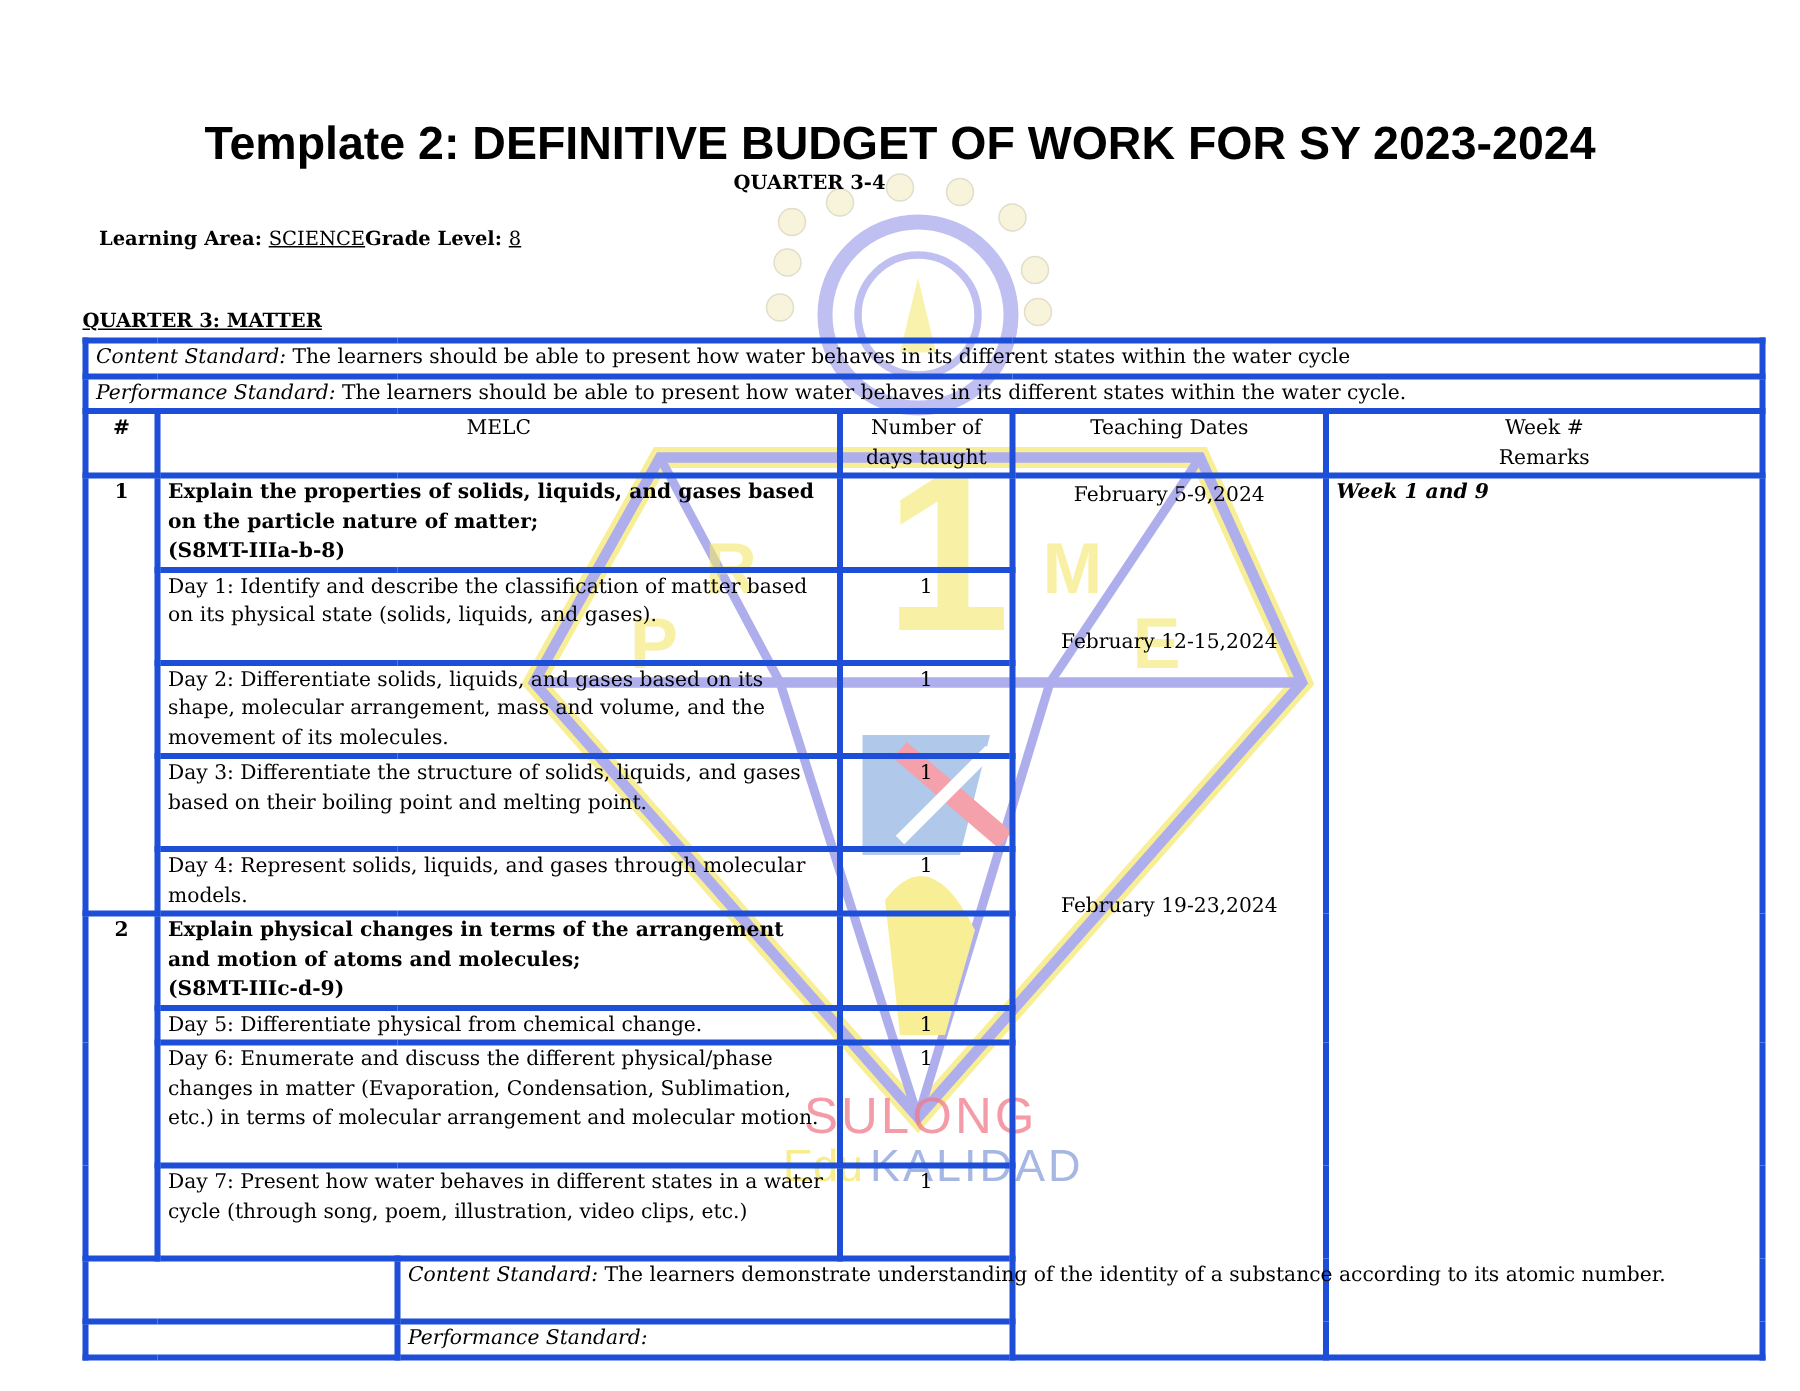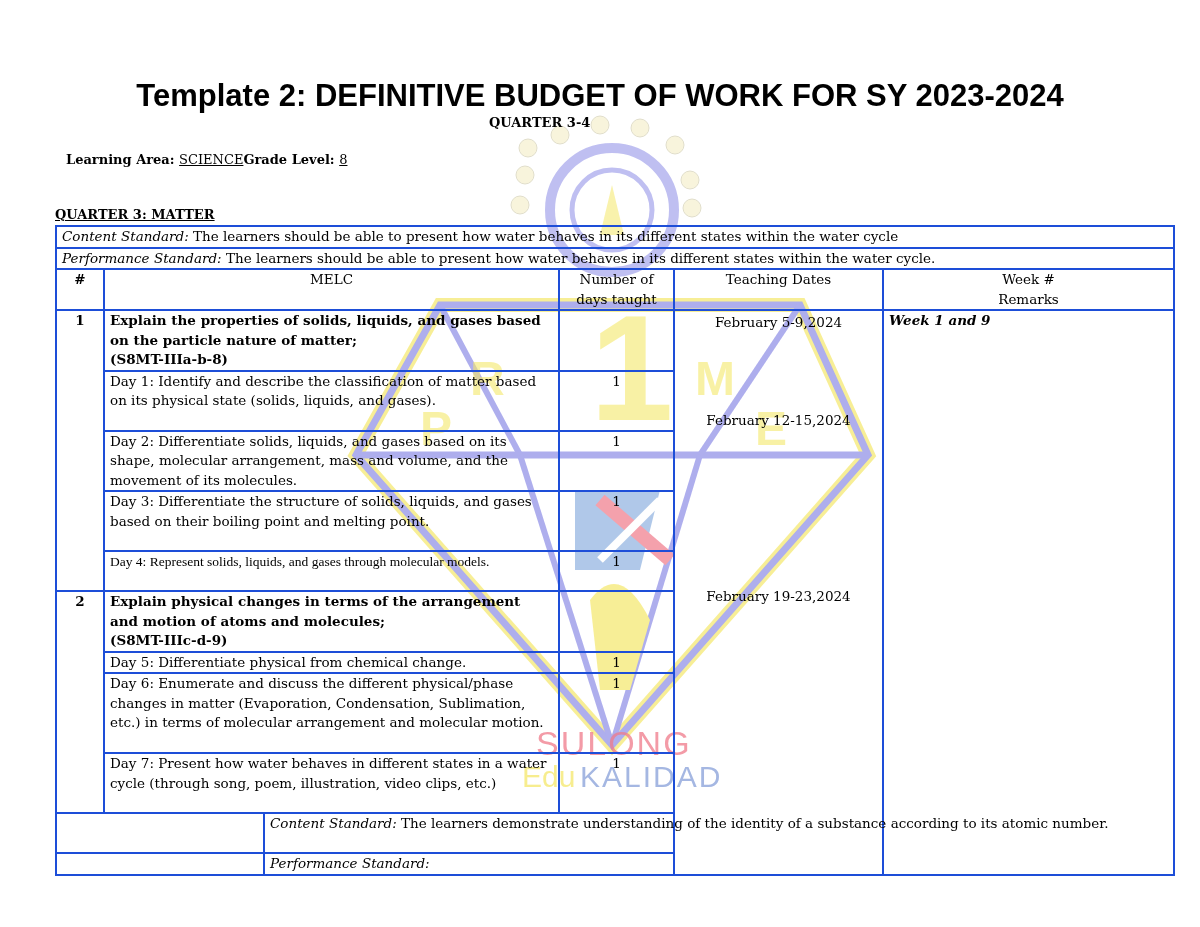--- a/index.html
+++ b/index.html
@@ -10,21 +10,21 @@
   .quarter-label { position:absolute; left:489px; top:115px; font-size:13px; font-weight:bold; }
   .meta-line { position:absolute; left:66px; top:152px; font-size:13px; font-weight:bold; }
   .meta-line .u { text-decoration:underline; font-weight:normal; }
   .section-title { position:absolute; left:55px; top:207px; font-size:13px; font-weight:bold; text-decoration:underline; }
 
   
   .wm { position:absolute; pointer-events:none; }
 
   table.bow { position:absolute; left:55px; top:225px; width:1118px; border-collapse:collapse;
               font-size:13.5px; line-height:19.5px; table-layout:fixed; }
-  table.bow td { border:2px solid #1d4ed8; padding:0 5px; vertical-align:top; background:transparent; }
+  table.bow td { border:4px solid #1d4ed8; padding:0 5px; vertical-align:top; background:transparent; }
   .it { font-style:italic; }
   .b { font-weight:bold; }
   .center { text-align:center; }
 </style>
 </head>
 <body>
 
 <svg class="wm" width="1200" height="927" style="left:0;top:0;" viewBox="0 0 1200 927">
 
   <g opacity="0.55">
@@ -130,21 +130,21 @@
   </tr>
   <tr>
     <td colspan="2" style="height:58px;">Day 2: Differentiate solids, liquids, and gases based on its shape, molecular arrangement, mass and volume, and the movement of its molecules.</td>
     <td class="center">1</td>
   </tr>
   <tr>
     <td colspan="2" style="height:58px;">Day 3: Differentiate the structure of solids, liquids, and gases based on their boiling point and melting point.</td>
     <td class="center">1</td>
   </tr>
   <tr>
-    <td colspan="2" style="height:38px;font-family:Liberation Serif, serif;">Day 4: Represent solids, liquids, and gases through molecular models.</td>
+    <td colspan="2" style="height:38px;">Day 4: Represent solids, liquids, and gases through molecular models.</td>
     <td class="center">1</td>
   </tr>
 
   <tr>
     <td class="center b" rowspan="4">2</td>
     <td colspan="2" class="b" style="height:58px;">
       <div>Explain physical changes in terms of the arrangement and motion of atoms and molecules;</div>
       <div>(S8MT-IIIc-d-9)</div>
     </td>
     <td></td>

